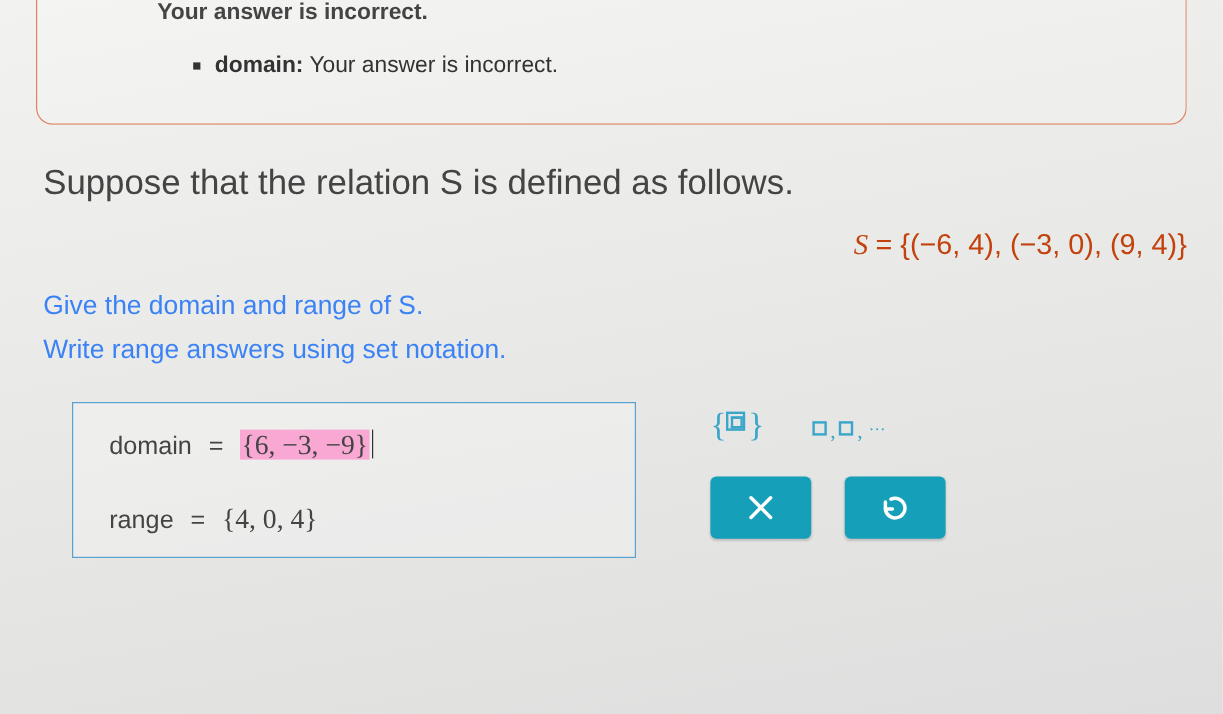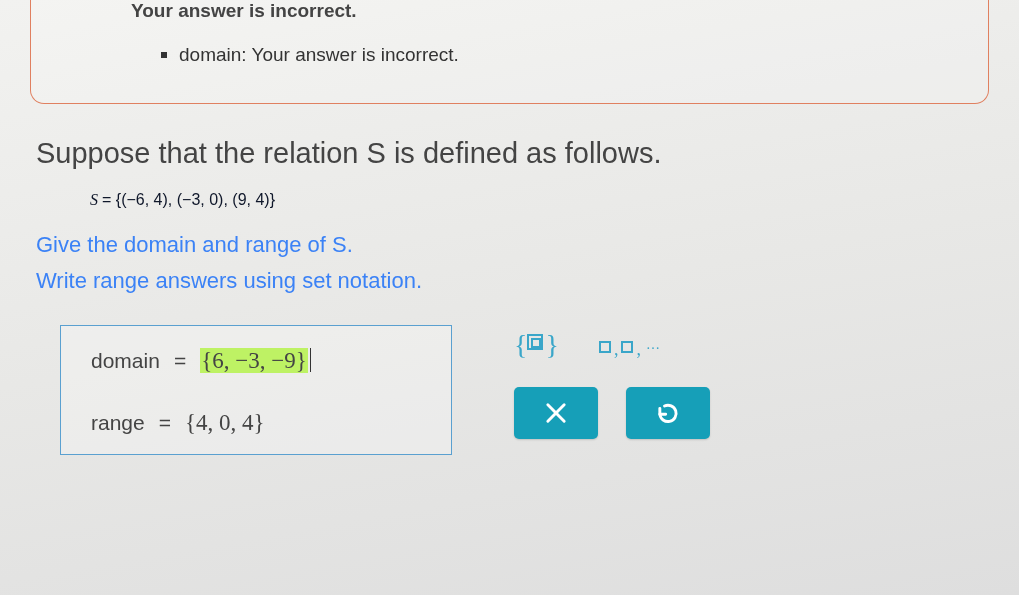--- a/index.html
+++ b/index.html
@@ -40,71 +40,72 @@
   }
   .feedback-list li::before {
     content: "";
     position: absolute;
     left: 0;
     top: 10px;
     width: 6px;
     height: 6px;
     background: #333;
   }
-  .feedback-list .label { font-weight: 400; }
+  .feedback-list .label { font-weight: 700; }
   .problem-text {
     font-size: 29px;
     color: #444;
     margin: 0 0 16px 6px;
     line-height: 1.5;
   }
   .equation {
-    font-size: 16px;
+    font-size: 24px;
     font-style: italic;
     font-family: 'Times New Roman', serif;
     margin: 0 0 20px 60px;
-    color: #0f172a;
+    color: #c2410c;
+    text-align: right;
   }
   .equation .roman { font-style: normal; font-family: Arial, sans-serif; }
   .instruction {
     font-size: 22px;
     color: #3b82f6;
     margin: 0 0 4px 6px;
     line-height: 1.45;
   }
   .work-row {
     display: flex;
     gap: 50px;
     margin-top: 28px;
     padding-left: 30px;
     align-items: flex-start;
   }
   .answer-box {
     border: 1px solid #5aa0d0;
     background: rgba(255,255,255,0.25);
     padding: 22px 30px 18px 30px;
-    width: 392px;
+    width: 470px;
   }
   .answer-line {
     font-size: 21px;
     color: #444;
     margin-bottom: 36px;
     display: flex;
     align-items: baseline;
     gap: 14px;
   }
   .answer-line:last-child { margin-bottom: 0; }
   .answer-label { }
   .answer-eq { }
   .answer-value {
     font-family: 'Times New Roman', serif;
     font-size: 23px;
     position: relative;
   }
-  .hl { background: #bef264; padding: 0 1px; }
+  .hl { background: #f9a8d4; padding: 0 1px; }
   .cursor {
     display: inline-block;
     width: 1px;
     height: 24px;
     background: #333;
     vertical-align: -4px;
     margin-left: 2px;
   }
   .palette {
     width: 280px;

